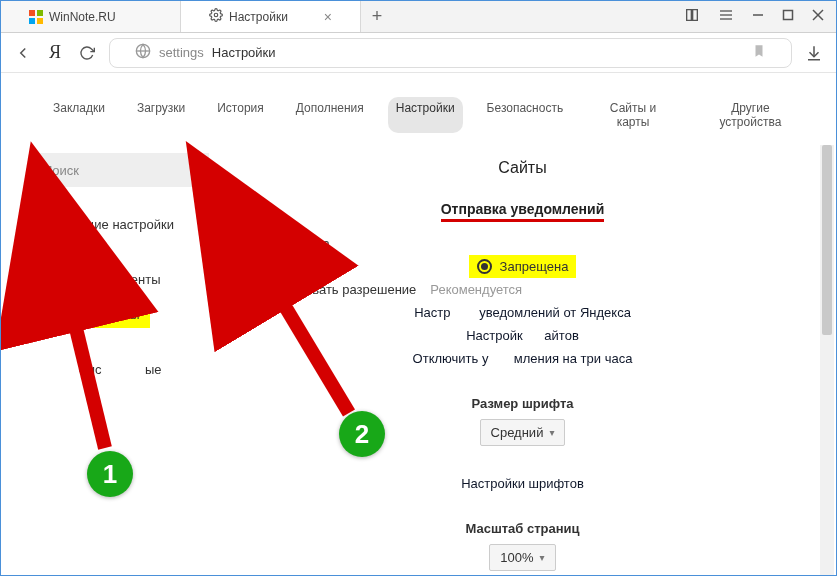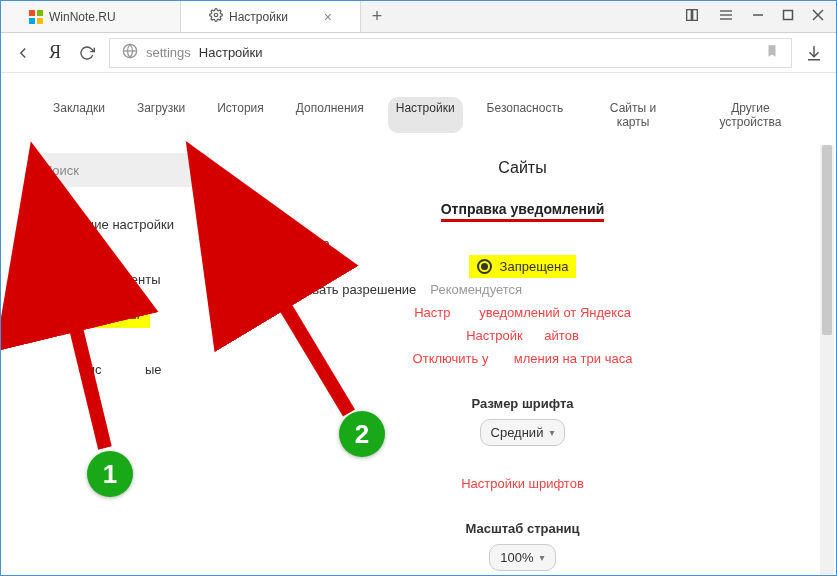--- a/index.html
+++ b/index.html
@@ -53,23 +53,23 @@
     gap: 12px;
     padding: 0 12px;
     border-bottom: 1px solid #e5e5e5;
   }
   .tb-btn { color:#555; cursor:pointer; display:flex; align-items:center; justify-content:center; width:20px; height:20px; }
   .yandex-y { font-family: Georgia, serif; font-size: 18px; color:#333; }
   .addr {
     flex: 1;
     height: 30px;
     border: 1px solid #ddd;
-    border-radius: 0;
+    border-radius: 8px;
     display:flex; align-items:center;
-    padding: 0 12px;
+    padding: 0 25px;
     gap: 8px;
     color:#666;
     justify-content:space-between;
   }
   .addr .globe { color:#999; }
   .addr .addr-settings { color:#888; }
   .addr .addr-title { color:#333; }
   .addr .bookmark { margin-left:auto; color:#aaa; }
   .dl-icon { color:#666; }
 
@@ -129,25 +129,25 @@
     display:inline-block; padding-bottom:2px; margin-bottom:10px;
   }
   .radio-row { display:flex; align-items:center; gap:8px; padding:4px 0; font-size:13px; }
   .radio {
     width:15px; height:15px; border:2px solid #333; border-radius:50%;
     display:inline-flex; align-items:center; justify-content:center;
   }
   .radio.checked::after { content:""; width:7px; height:7px; background:#333; border-radius:50%; }
   .radio-row.hl { background:#ffff00; display:inline-flex; padding:4px 8px; }
   .muted { color:#999; margin-left:6px; }
-  .link { color:#ef4444; cursor:pointer; padding:4px 0; font-size:13px; }
+  .link { color:#0f172a; cursor:pointer; padding:4px 0; font-size:13px; }
   .sub-label { font-weight:bold; font-size:13px; margin-top:26px; margin-bottom:8px; }
   .select {
     display:inline-flex; align-items:center; gap:6px;
-    border:1px solid #ccc; background:#f5f5f5; padding:5px 10px; border-radius:10px;
+    border:1px solid #ccc; background:#f5f5f5; padding:5px 10px; border-radius:2px;
     font-size:13px; cursor:pointer;
   }
   .select .chev { font-size:10px; color:#777; }
 
   
   .vscroll {
     position:absolute; top:72px; right:2px; bottom:0; width:14px;
   }
   .vscroll .track { position:absolute; inset:0; background:#f1f1f1; }
   .vscroll .thumb { position:absolute; top:0; left:2px; width:10px; height:190px; background:#c9c9c9; border-radius:2px; }

